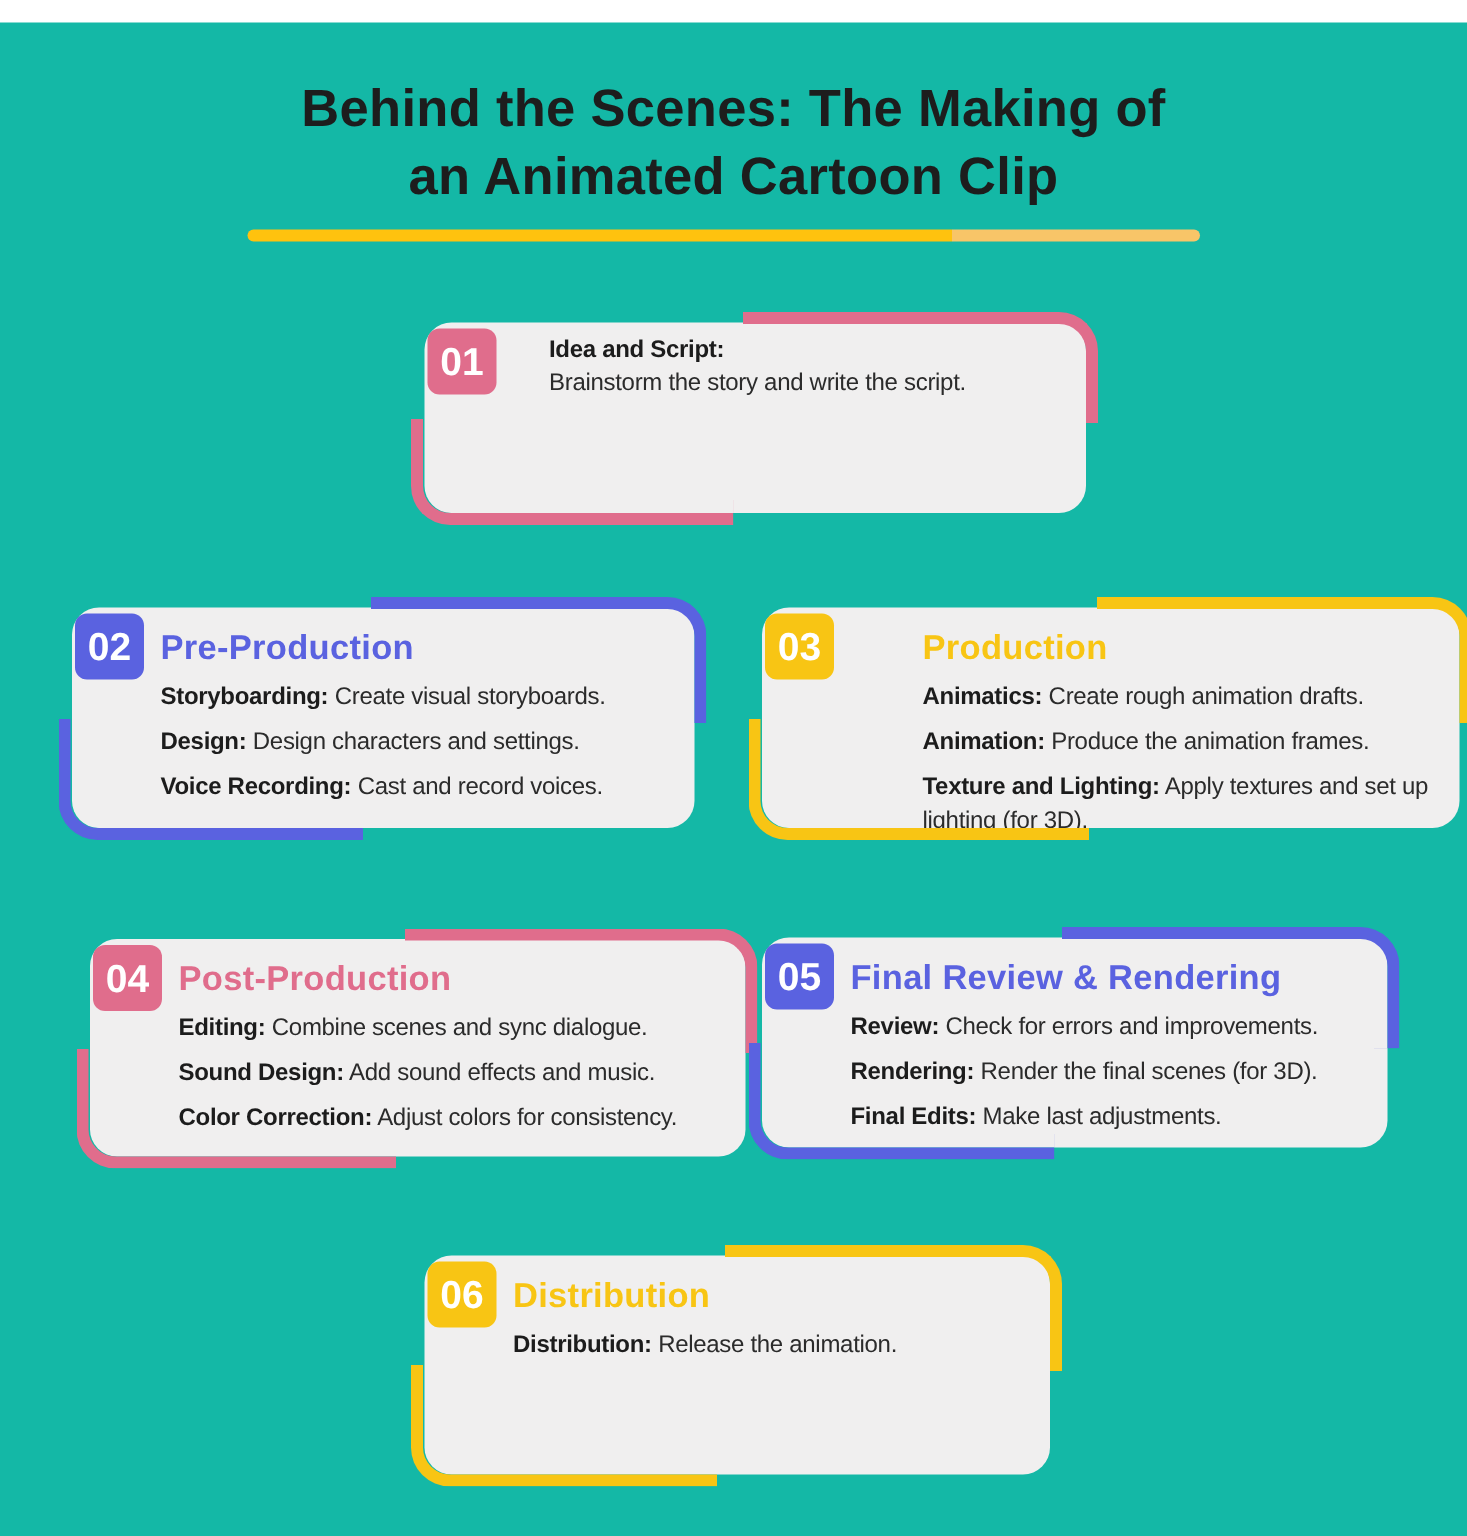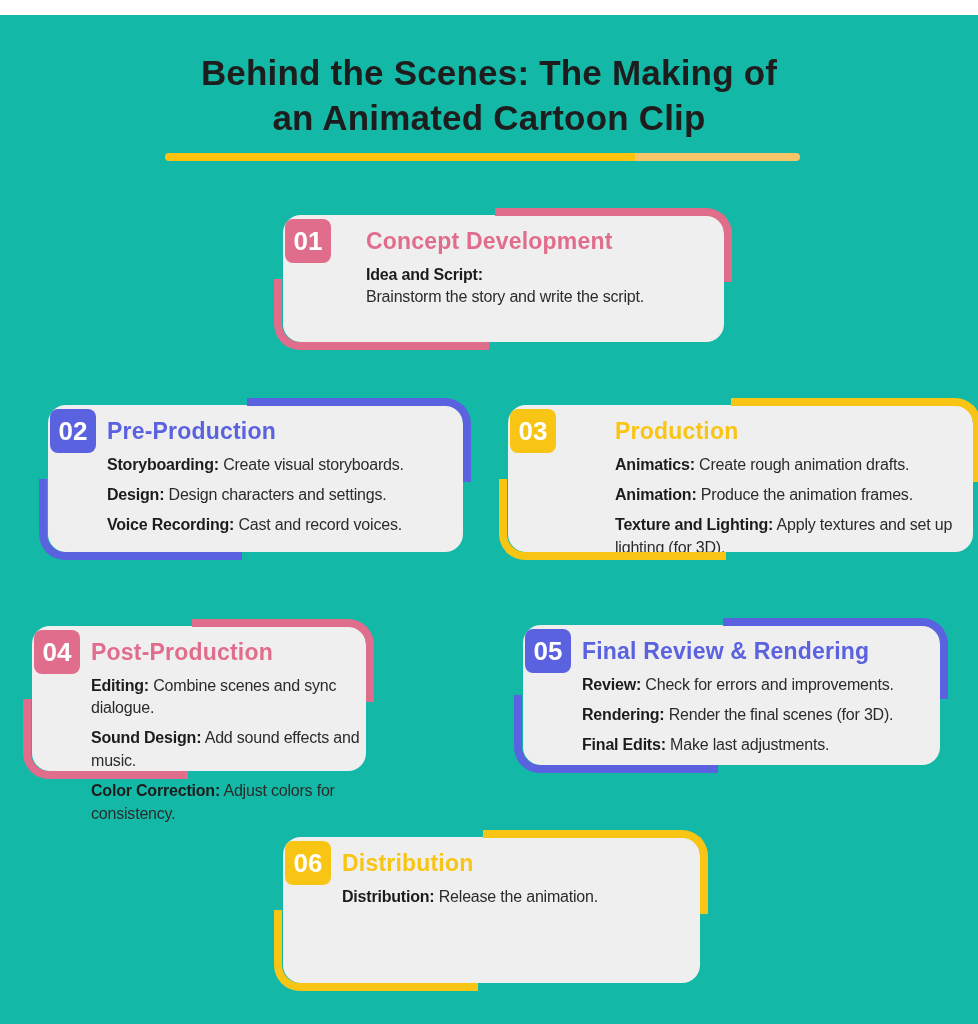--- a/index.html
+++ b/index.html
@@ -18,22 +18,22 @@
     border-radius:4px;
   }
   
   .card {
     position:absolute; background:#f0efef; border-radius:18px;
     --accent:#999;
   }
   #card-1 { left:283px; top:200px; width:417px; height:127px;padding-left:24px; }
   #card-2 { left:48px;  top:390px; width:415px; height:147px; }
   #card-3 { left:508px; top:390px; width:417px; height:147px;padding-left:48px; }
-  #card-4 { left:32px;  top:611px; width:334px; height:145px; }
-  #card-5 { left:523px; top:610px; width:417px; height:140px; }
+  #card-4 { left:60px;  top:611px; width:437px; height:145px; }
+  #card-5 { left:508px; top:610px; width:417px; height:140px; }
   #card-6 { left:283px; top:822px; width:417px; height:146px; }
 
   .bracket { position:absolute; pointer-events:none; }
   .bracket.tr {
     top:-7px; right:-8px; width:52%; height:52%;
     border-top:8px solid var(--accent); border-right:8px solid var(--accent);
     border-top-right-radius:26px;
   }
   .bracket.bl {
     bottom:-8px; left:-9px; width:47%; height:50%;
@@ -68,21 +68,20 @@
       <span>Behind the Scenes: The Making of</span><br>
       <span>an Animated Cartoon Clip</span>
     </h1>
     <div class="title-underline" style="background: linear-gradient(to right, rgb(255, 194, 14) 0px, rgb(255, 194, 14) 74%, rgb(248, 197, 104) 74%, rgb(248, 197, 104) 100%);"></div>
   </div>
 
   <section class="card" id="card-1" style="--accent: #E06D8C; background: rgb(240, 239, 239);">
     <div class="bracket tr"></div>
     <div class="bracket bl"></div>
     <div class="badge">01</div>
-    <h2 class="card-title">Concept Development</h2>
     <div class="card-body">
       <p class="item stacked">
         <span class="label">Idea and Script:</span>
         <span class="desc">Brainstorm the story and write the script.</span>
       </p>
     </div>
   </section>
 
   <section class="card" id="card-2" style="--accent: #5A62E0; background: rgb(240, 239, 239);">
     <div class="bracket tr"></div>

